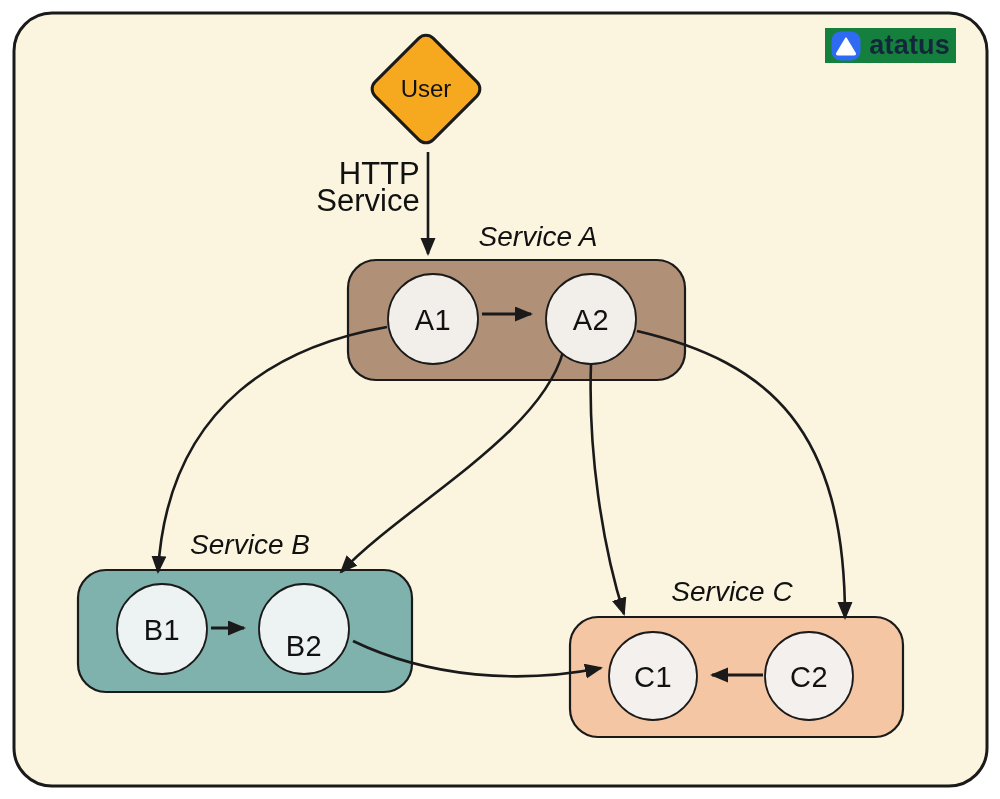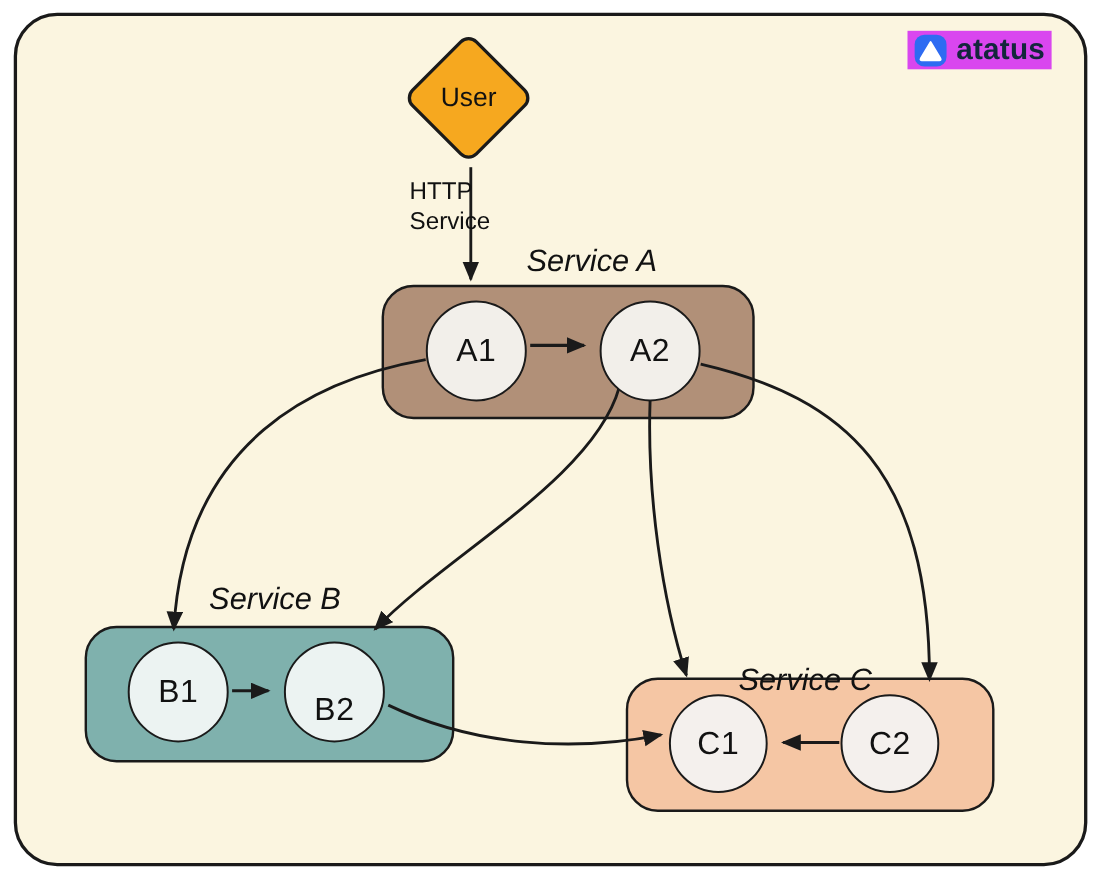--- a/index.html
+++ b/index.html
@@ -1,25 +1,25 @@
 <!DOCTYPE html>
 <html><head>
 <meta charset="utf-8">
 <style>
   html,body{margin:0;padding:0;background:#ffffff;}
   body{font-family:"Liberation Sans", sans-serif;}
   .stage{position:relative;width:1000px;height:799px;background:#ffffff;overflow:hidden;}
   .stage svg.diagram{position:absolute;left:0;top:0;}
-  .lbl{position:absolute;color:#111111;text-align:left;transform:translate(-50%,-50%);white-space:nowrap;}
+  .lbl{position:absolute;color:#111111;text-align:right;transform:translate(-50%,-50%);white-space:nowrap;}
   .node-lbl{font-size:29px;letter-spacing:0.5px;}
   .svc-lbl{font-size:28px;font-style:italic;}
   .user-lbl{font-size:24px;}
-  .http-lbl{font-size:22px;line-height:27px;margin-left:41px;}
+  .http-lbl{font-size:31px;line-height:27px;}
   .brand{position:absolute;top:28px;right:44px;display:flex;align-items:center;gap:8px;
-         background:#d946ef;padding:2px 6px;}
+         background:#15803d;padding:2px 6px;}
   .brand .word{font-size:27px;font-weight:700;color:#14263C;letter-spacing:0.2px;}
 </style>
 </head>
 <body>
 
 <div class="stage">
 
   <svg class="diagram" width="1000" height="799" viewBox="0 0 1000 799">
     <defs>
       <marker id="ah" markerUnits="userSpaceOnUse" markerWidth="22" markerHeight="18" refX="16" refY="7.5" orient="auto">
@@ -56,21 +56,21 @@
 
   <div class="lbl user-lbl" style="left:426px;top:89px;">User</div>
 
   <div class="lbl http-lbl" style="left:368px;top:187px;">
     <span>HTTP</span><br>
     <span>Service</span>
   </div>
 
   <div class="lbl svc-lbl" style="left:538px;top:237px;">Service A</div>
   <div class="lbl svc-lbl" style="left:250px;top:545px;">Service B</div>
-  <div class="lbl svc-lbl" style="left:732px;top:592px;margin-top:26px;">Service C</div>
+  <div class="lbl svc-lbl" style="left:732px;top:592px;">Service C</div>
 
   <div class="lbl node-lbl" style="left:433px;top:320px;">A1</div>
   <div class="lbl node-lbl" style="left:591px;top:320px;">A2</div>
   <div class="lbl node-lbl" style="left:162px;top:630px;">B1</div>
   <div class="lbl node-lbl" style="left:304px;top:630px;margin-top:16px;">B2</div>
   <div class="lbl node-lbl" style="left:653px;top:677px;">C1</div>
   <div class="lbl node-lbl" style="left:809px;top:677px;">C2</div>
 
   <div class="brand">
     <svg width="30" height="30" viewBox="0 0 30 30">

